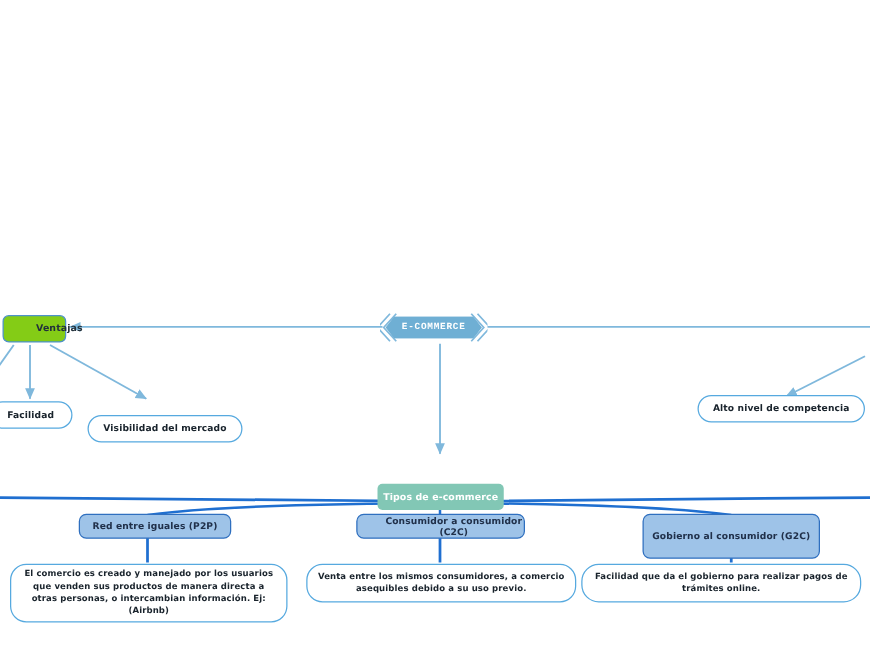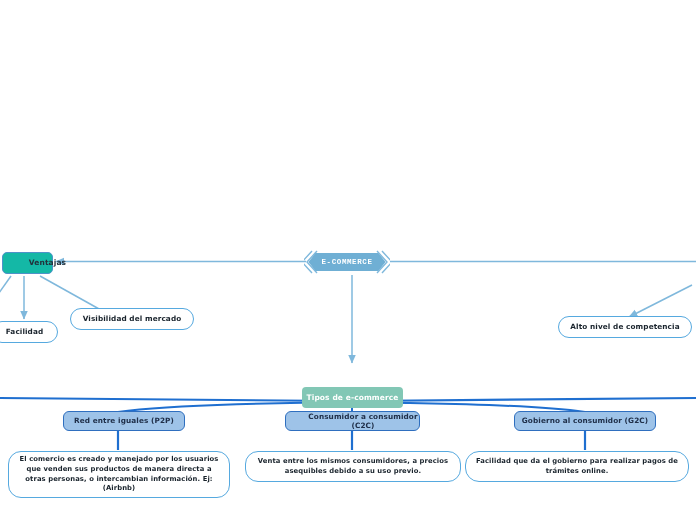--- a/index.html
+++ b/index.html
@@ -65,21 +65,21 @@
     white-space: nowrap;
   }
   .chev {
     position: absolute;
     top: 50%;
     transform: translateY(-50%);
   }
 
   
   .n-green {
-    background: #14b8a6;
+    background: #84cc16;
     border: 1.4px solid #4E92C8;
     border-radius: 5px;
     color: #23313b;
     font-size: 7.5px;
     padding-left: 40px;
   }
 
   
   .n-teal {
     background: #82C7B5;
@@ -196,49 +196,49 @@
   </div>
 
   <div class="node n-green" style="left:2px; top:252px; width:51px; height:22px;">
     <span>Ventajas</span>
   </div>
 
   <div class="node n-pill" style="left:-9px; top:321px; width:67px; height:22px;">
     <span>Facilidad</span>
   </div>
 
-  <div class="node n-pill" style="left:70px; top:308px; width:124px; height:22px;">
+  <div class="node n-pill" style="left:70px; top:332px; width:124px; height:22px;">
     <span>Visibilidad del mercado</span>
   </div>
 
   <div class="node n-pill" style="left:558px; top:316px; width:134px; height:22px;align-items:center;">
     <span>Alto nivel de competencia</span>
   </div>
 
   <div class="node n-teal" style="left:302px; top:387px; width:101px; height:21px;">
     <span>Tipos de e-commerce</span>
   </div>
 
   <div class="node n-blue" style="left:63px; top:411px; width:122px; height:20px;">
     <span>Red entre iguales (P2P)</span>
   </div>
 
   <div class="node n-blue" style="left:285px; top:411px; width:135px; height:20px;padding-left:21px;">
     <span>Consumidor a consumidor (C2C)</span>
   </div>
 
-  <div class="node n-blue" style="left:514px; top:411px; width:142px; height:20px;justify-content:center;">
+  <div class="node n-blue" style="left:514px; top:411px; width:142px; height:36px;justify-content:center;">
     <span>Gobierno al consumidor (G2C)</span>
   </div>
 
   <div class="node n-desc" style="left:8px; top:451px; width:222px; height:47px;">
     <span>El comercio es creado y manejado por los usuarios que venden sus productos de manera directa a otras personas, o intercambian información. Ej: (Airbnb)</span>
   </div>
 
   <div class="node n-desc" style="left:245px; top:451px; width:216px; height:31px;">
-    <span>Venta entre los mismos consumidores, a precios asequibles debido a su uso previo.</span>
+    <span>Venta entre los mismos consumidores, a comercio asequibles debido a su uso previo.</span>
   </div>
 
   <div class="node n-desc" style="left:465px; top:451px; width:224px; height:31px;border-radius:14px;">
     <span>Facilidad que da el gobierno para realizar pagos de trámites online.</span>
   </div>
 
 </div>
 
 </body></html>

